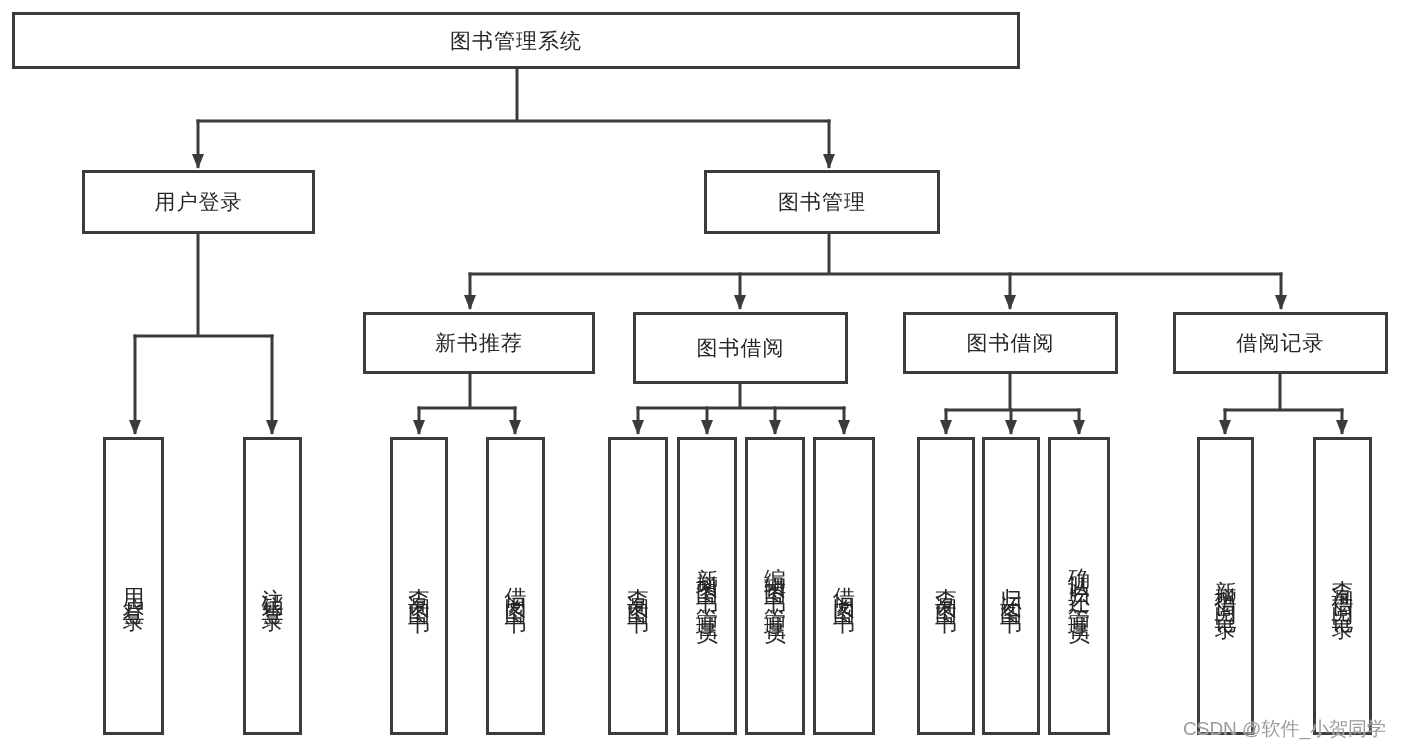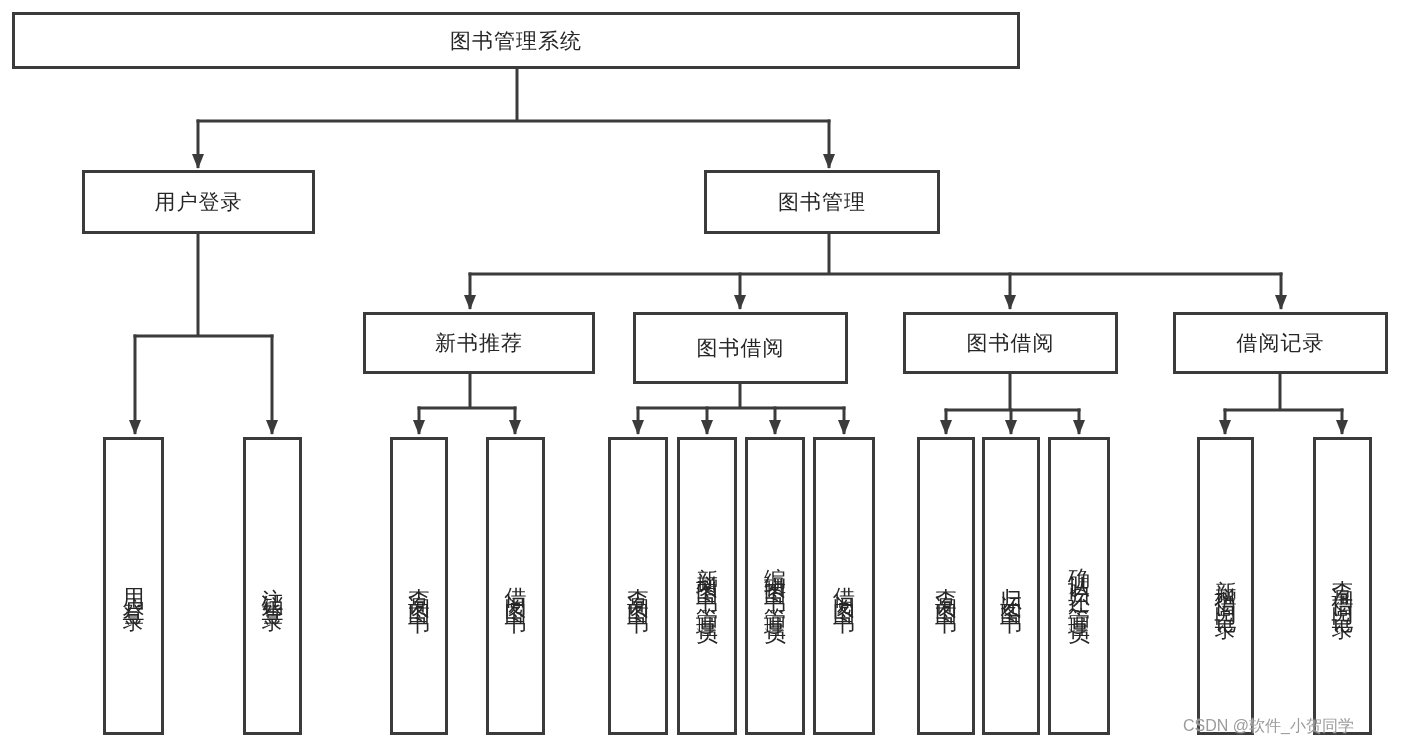--- a/index.html
+++ b/index.html
@@ -42,21 +42,21 @@
     text-orientation: mixed;
     font-size: 22px;
     letter-spacing: 8px;
     line-height: 1;
     white-space: nowrap;
   }
   .watermark {
     position: absolute;
     left: 1183px;
     top: 716px;
-    font-size: 16px;
+    font-size: 19px;
     color: #9b9b9b;
     white-space: nowrap;
     text-shadow: 0 0 2px rgba(255,255,255,0.9);
   }
 </style>
 </head>
 <body>
 
 <div class="stage">
 

